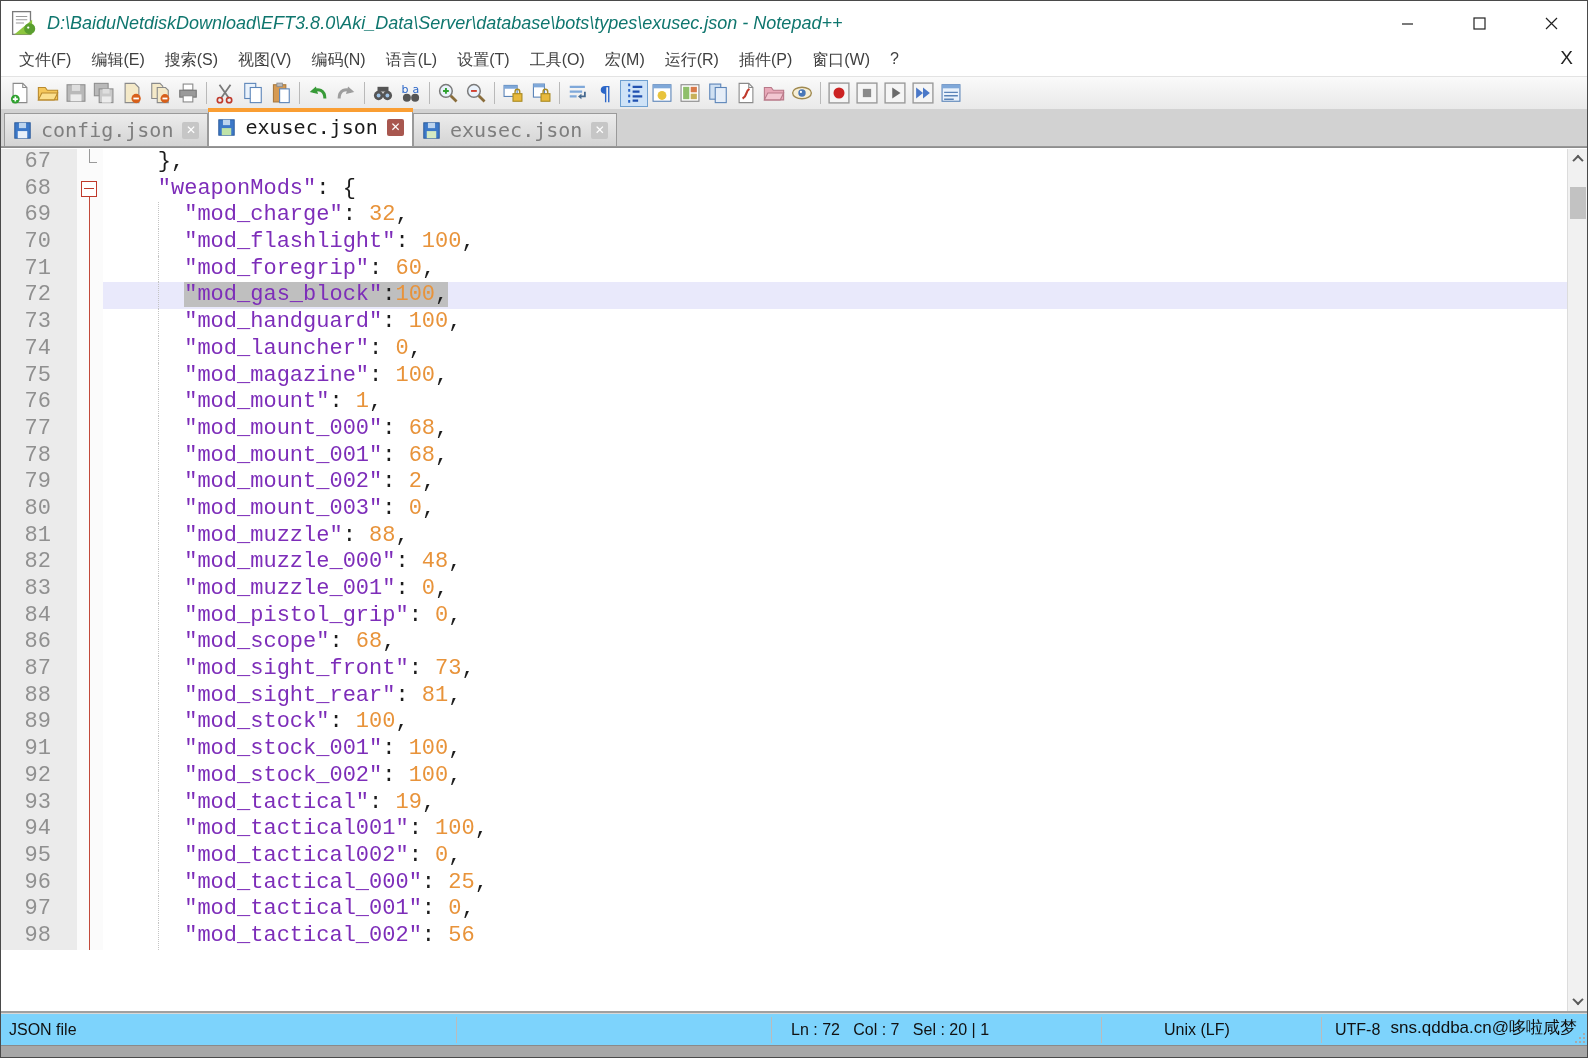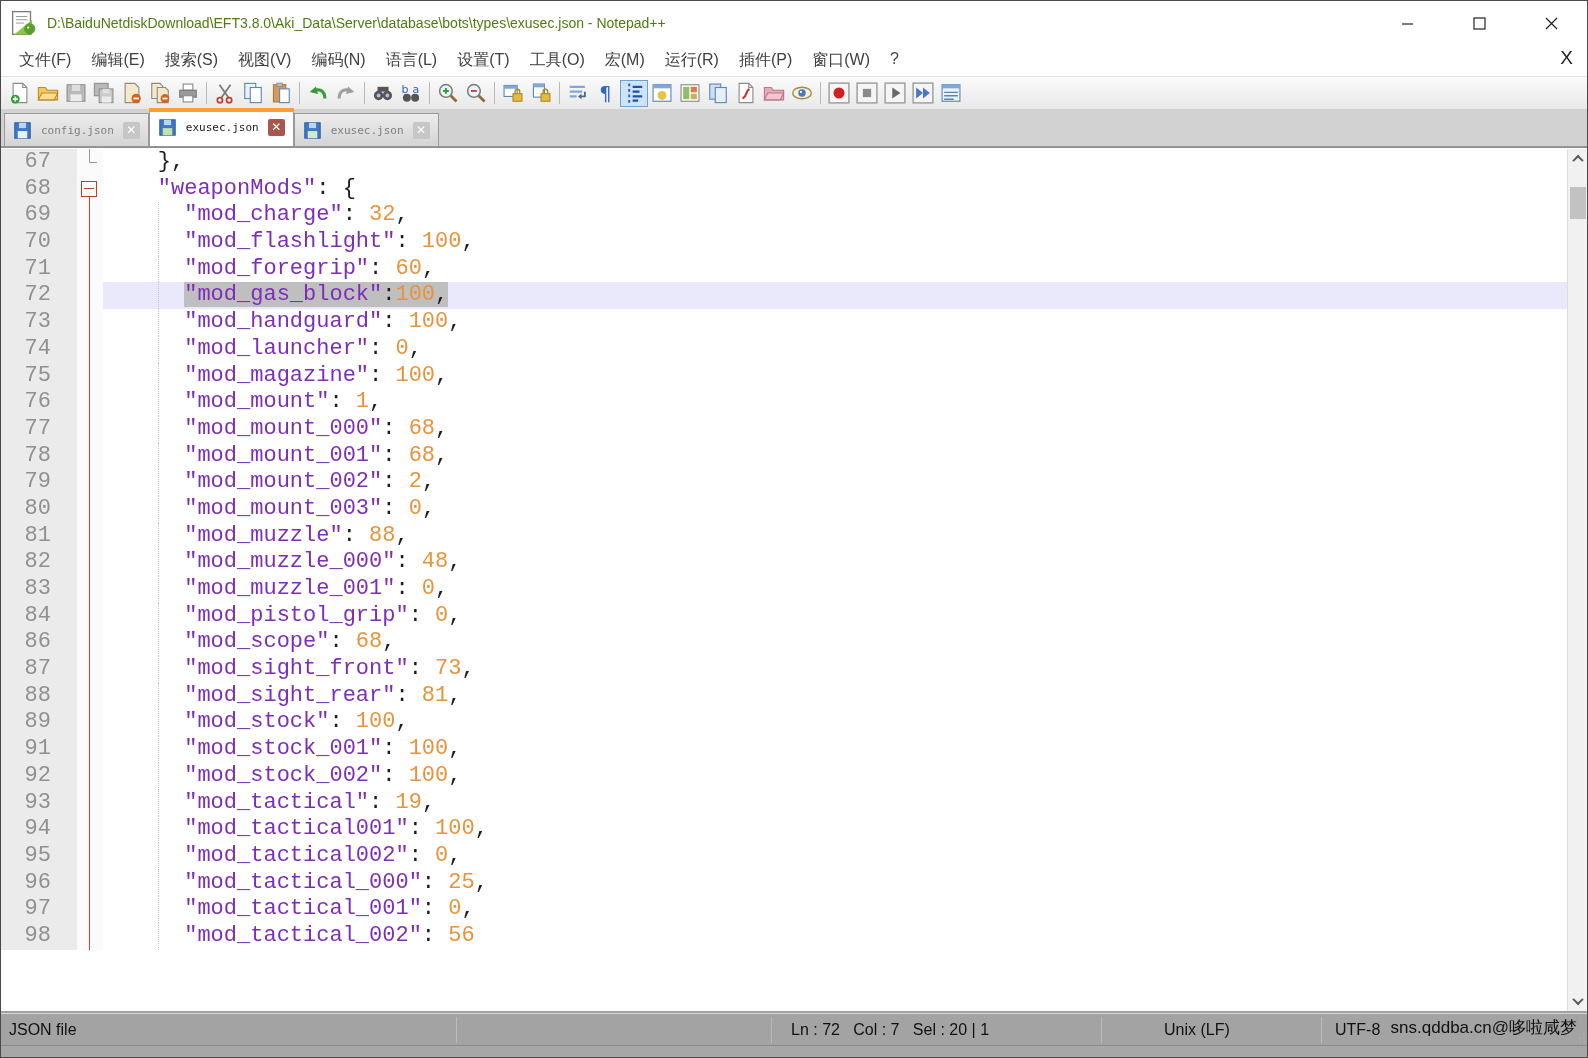--- a/index.html
+++ b/index.html
@@ -7,21 +7,21 @@
   body {
     font-family:"Liberation Sans", sans-serif;
     background:#fff;
     border:1px solid #4a4a4a;
     position:relative;
   }
 
   
   .titlebar { height:44px; background:#fff; display:flex; align-items:center; position:relative; }
   .app-icon { width:26px; height:26px; margin-left:10px; margin-right:10px; flex:0 0 auto; }
-  .title-text { font-size:14px; color:#4d7c0f; white-space:nowrap; }
+  .title-text { font-size:18px; color:#0f766e; white-space:nowrap;font-style:italic; }
   .win-controls { position:absolute; right:0; top:0; height:44px; display:flex; }
   .win-btn { width:72px; height:44px; display:flex; align-items:center; justify-content:center; }
 
   
   .menubar { height:31px; background:#fff; display:flex; align-items:center; padding-left:8px; position:relative; }
   .menu-item { font-size:16px; color:#404040; padding:4px 10px; white-space:nowrap; }
   .menubar-close { position:absolute; right:14px; top:2px; font-size:19px; color:#222; font-family:"Liberation Sans",sans-serif; }
 
   
   .toolbar { height:33px; background:linear-gradient(#fafafa,#e9e9e9); display:flex; align-items:center; padding-left:5px; border-top:1px solid #e3e3e3; }
@@ -30,21 +30,21 @@
   .tbi { width:28px; height:27px; display:flex; align-items:center; justify-content:center; border:1px solid transparent; }
   .tbi svg { width:22px; height:22px; }
   .tbi.active { background:#cfe3f7; border:1px solid #6fa0d0; }
 
   
   .tabbar { height:38px; background:#d2d2d2; position:relative; display:flex; align-items:flex-end; padding-left:3px; border-bottom:1px solid #979797; }
   .tab { display:flex; align-items:center; gap:7px; padding:0 8px; border:1px solid #9a9a9a; border-bottom:none; position:relative; }
   .tab.inactive { height:33px; background:linear-gradient(#ececec,#d4d4d4); color:#7e7e7e; }
   .tab.active { height:38px; background:#fff; color:#1a1a1a; z-index:2; border-top:none; }
   .tab.active::before { content:""; position:absolute; left:-1px; right:-1px; top:0; height:4px; background:#fa9e33; }
-  .tab-label { font-family:"DejaVu Sans Mono", monospace; font-size:11px; white-space:nowrap; padding:0 2px; }
+  .tab-label { font-family:"DejaVu Sans Mono", monospace; font-size:20px; white-space:nowrap; padding:0 2px; }
   .tab-close { width:17px; height:17px; display:flex; align-items:center; justify-content:center; font-size:12px; line-height:1; border-radius:2px; }
   .tab.inactive .tab-close { background:#c6c6c6; color:#fff; }
   .tab.active .tab-close { background:#a8574f; color:#fff; }
   .tab-floppy { width:19px; height:19px; }
 
   
   .editor { position:relative; height:864px; background:#fff; border-top:1px solid #8e8e8e; overflow:hidden; }
   .lines { position:absolute; left:0; top:1px; right:20px; font-family:"Liberation Mono","DejaVu Sans Mono",monospace; font-size:22px; }
   .code-row { display:flex; height:26.7px; line-height:26.7px; position:relative; }
   .ln { flex:0 0 76px; background:#ebebeb; color:#909090; text-align:right; padding-right:26px; }
@@ -69,21 +69,21 @@
   .vscroll { position:absolute; top:1px; right:0; bottom:0; width:20px; background:#f1f1f1; border-left:1px solid #dcdcdc; }
   .vs-arrow { position:absolute; left:0; width:20px; height:20px; display:flex; align-items:center; justify-content:center; }
   .vs-arrow.up { top:0; } .vs-arrow.down { bottom:0; }
   .chev { width:8px; height:8px; border-left:2px solid #5a5a5a; border-top:2px solid #5a5a5a; }
   .chev.up { transform:rotate(45deg) translate(1px,1px); }
   .chev.down { transform:rotate(225deg) translate(1px,1px); }
   .vs-thumb { position:absolute; left:2px; width:16px; top:38px; height:32px; background:#c2c2c2; }
 
   
   .status-gap { height:2px; background:#a0a0a0; }
-  .statusbar { height:32px; background:#a3a3a3; border-top:1px solid #d8d8d8; position:relative; font-size:16px; color:#111; }
+  .statusbar { height:32px; background:#7dd3fc; border-top:1px solid #d8d8d8; position:relative; font-size:16px; color:#111; }
   .sb-cell { position:absolute; top:0; height:32px; display:flex; align-items:center; }
   .sb-sep { position:absolute; top:3px; height:26px; width:1px; background:#bbb; }
   .sb-doctype { left:8px; }
   .sb-length { left:470px; gap:36px;margin-top:48px; }
   .sb-pos { left:790px; }
   .sb-eol { left:1163px; }
   .sb-enc { left:1334px; }
   .watermark { position:absolute; right:10px; top:2px; font-size:17px; color:#101010; white-space:nowrap; font-family:"Liberation Sans",sans-serif; }
   .grip { position:absolute; right:2px; bottom:2px; width:10px; height:10px; }
   .grip i { position:absolute; width:2px; height:2px; background:#a9a9a9; }

